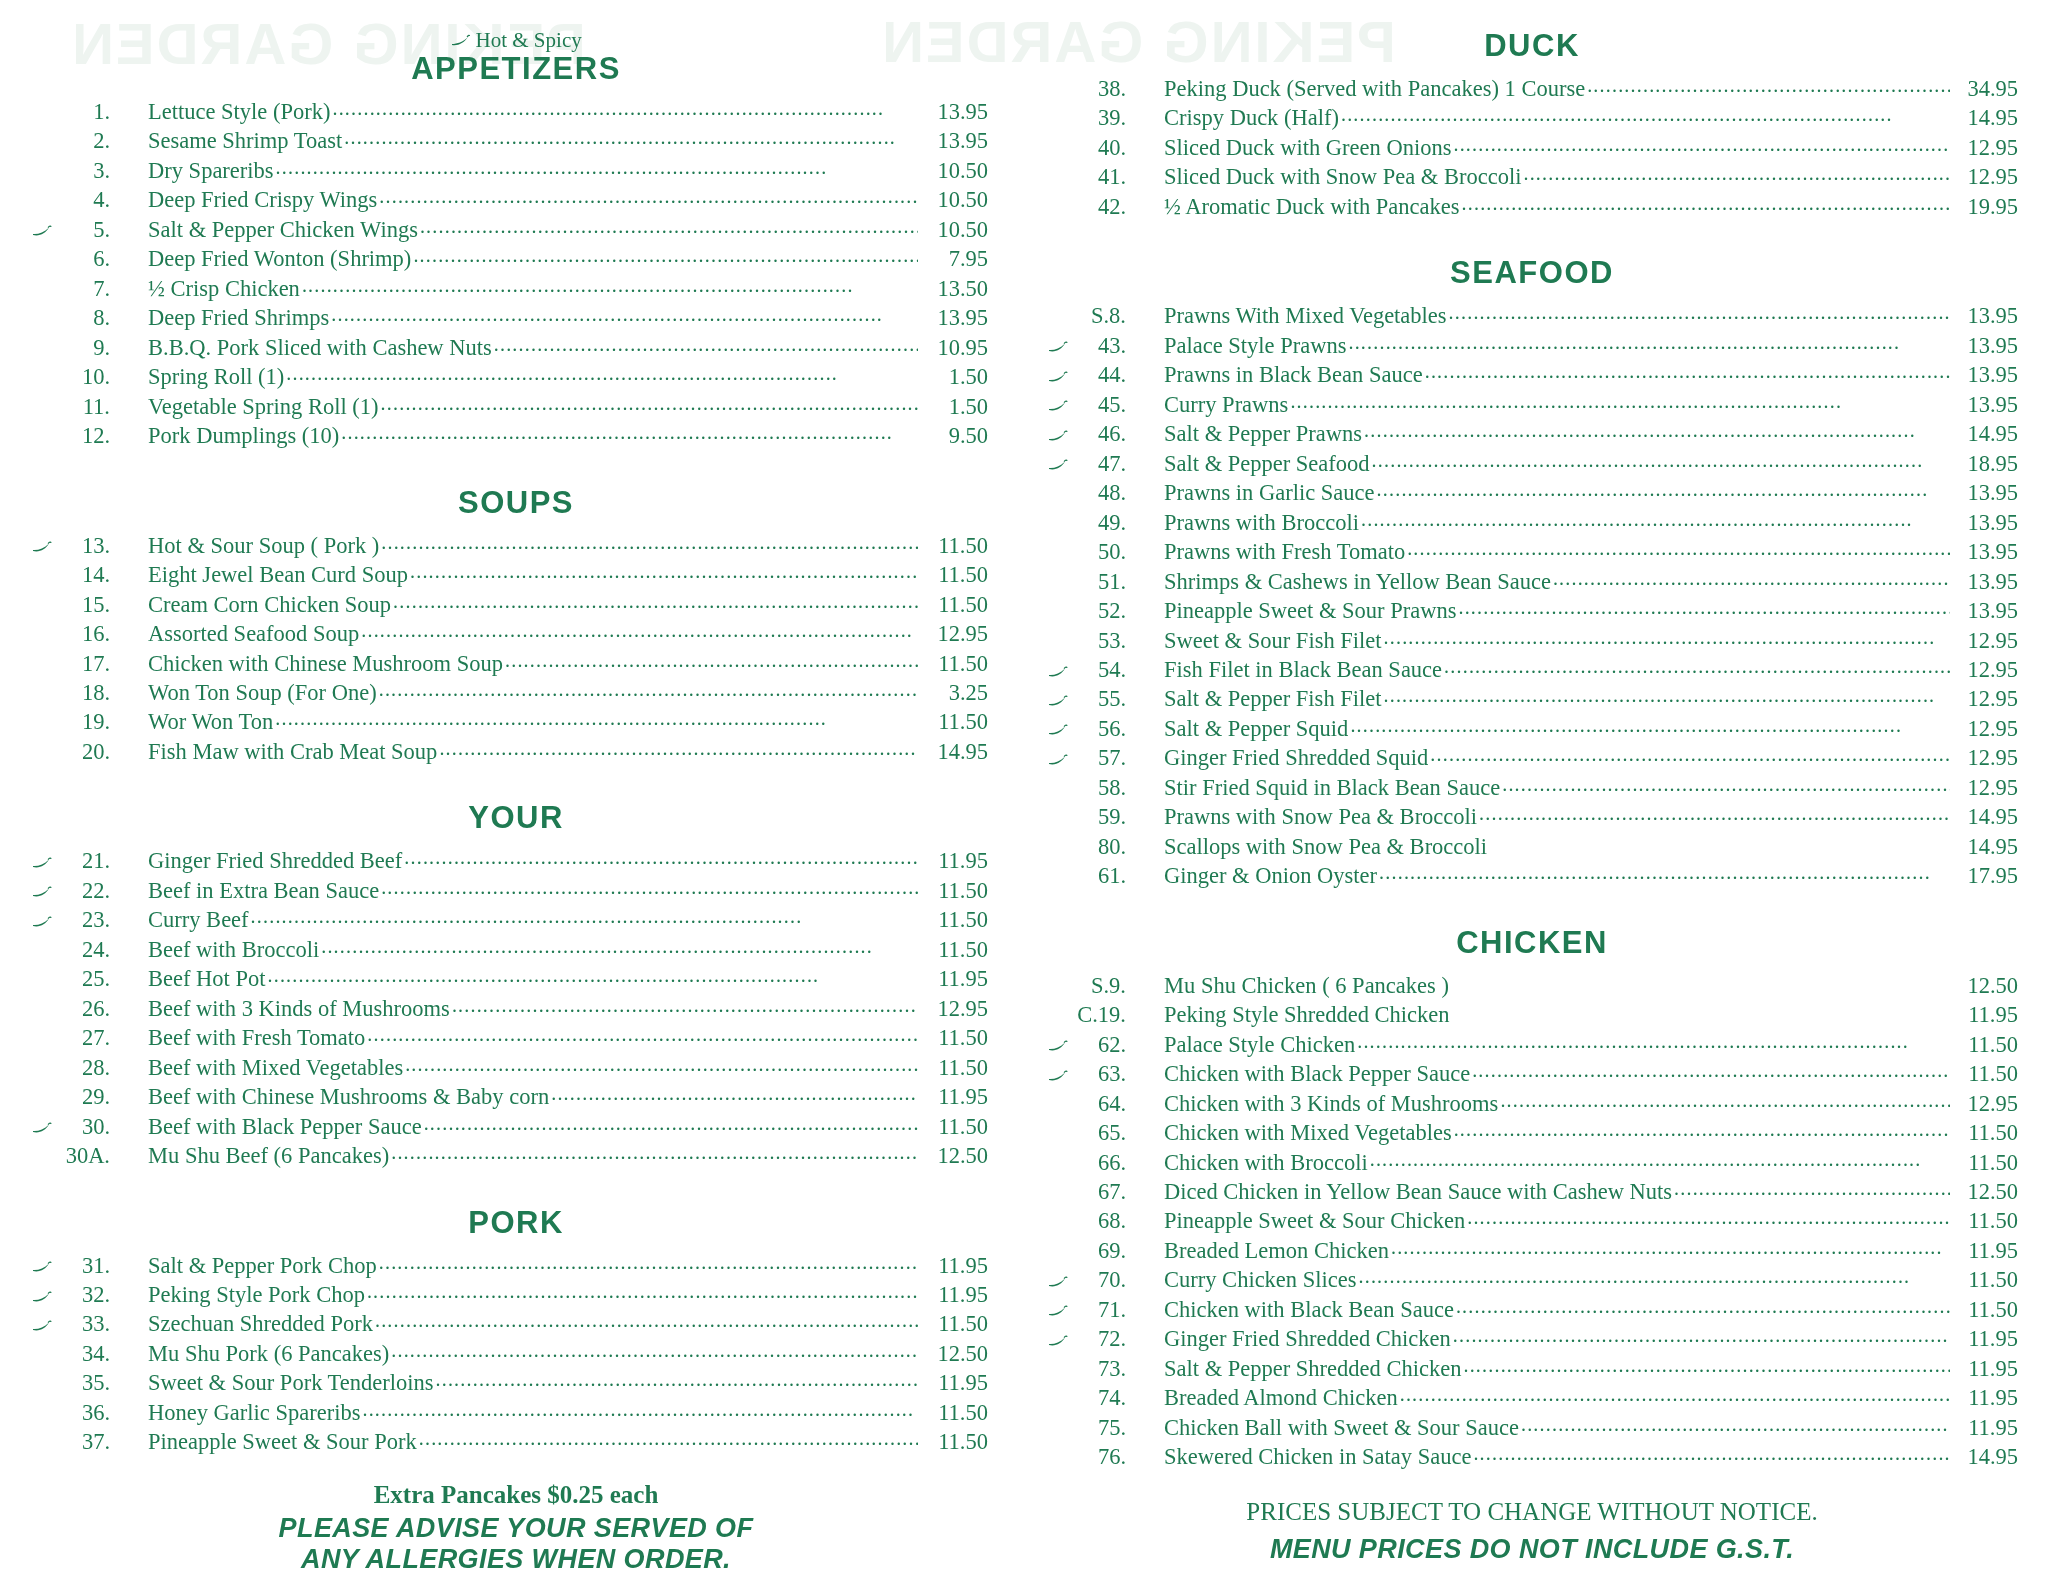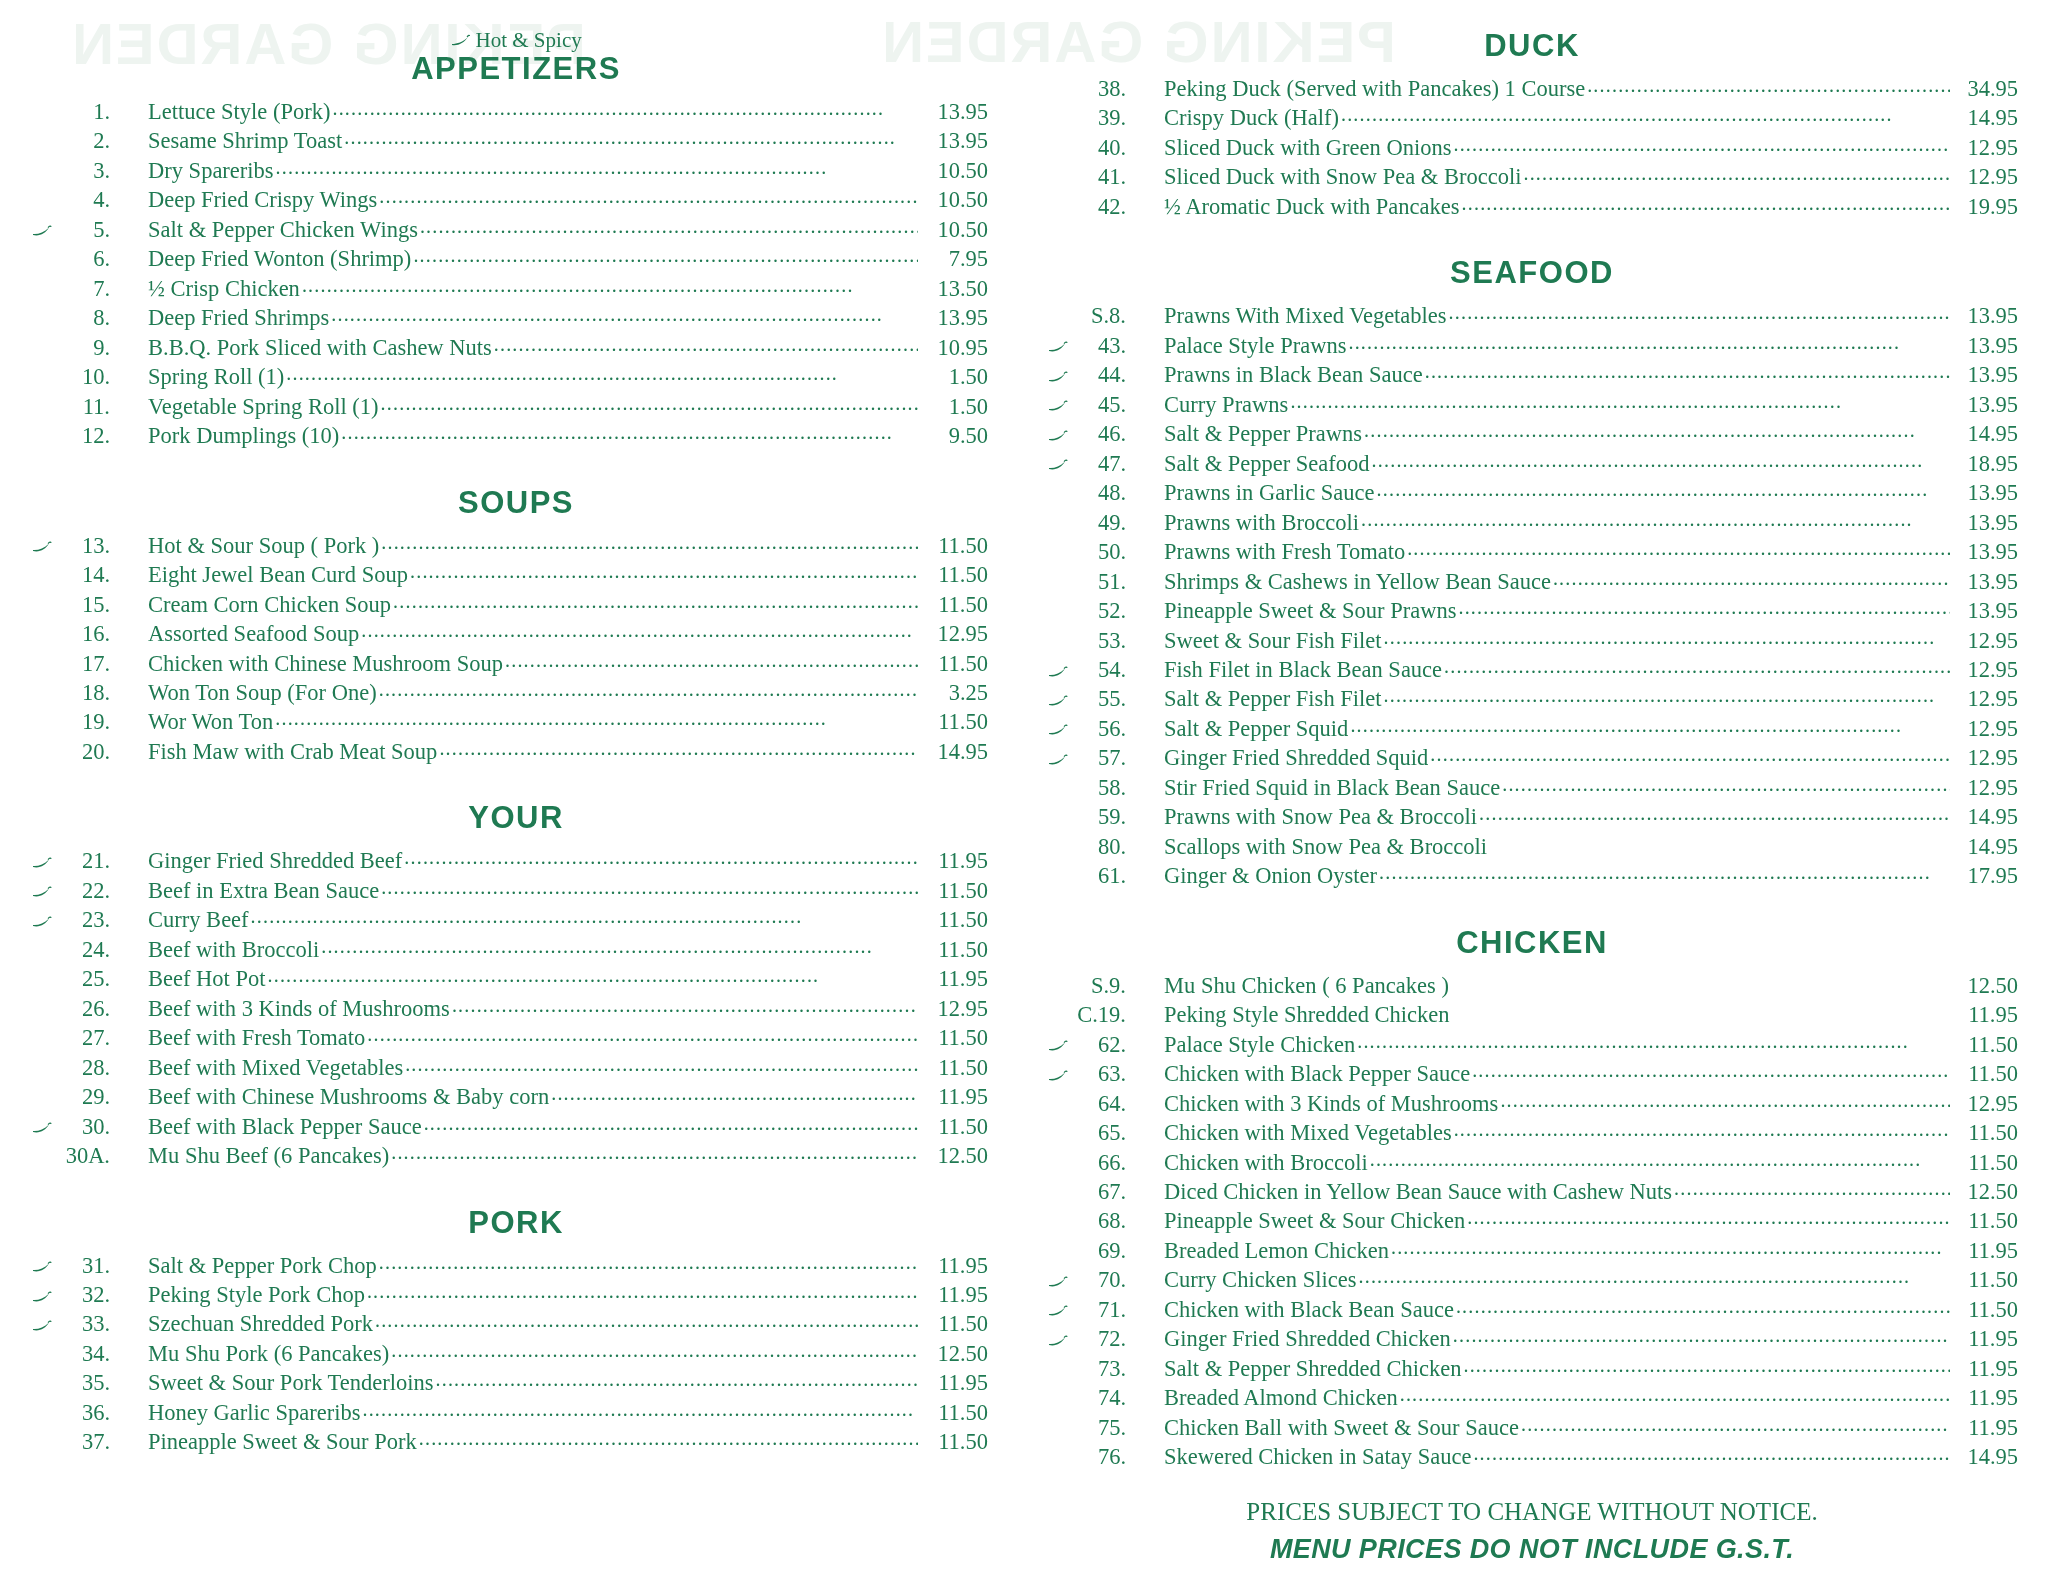--- a/index.html
+++ b/index.html
@@ -492,20 +492,27 @@
               <li class="row">
                 <span class="chili"></span>
                 <span class="num">37.</span>
                 <span class="name">Pineapple Sweet &amp; Sour Pork</span>
                 <span class="dots">.........................................................................................</span>
                 <span class="price">11.50</span>
               </li>
             </ul>
           </div>
         </div>
+      <div class="footer-left">
+        <div class="extra">Extra Pancakes $0.25 each</div>
+        <div class="advise">
+          <div>PLEASE ADVISE YOUR SERVED OF</div>
+          <div>ANY ALLERGIES WHEN ORDER.</div>
+        </div>
+      </div>
     </div>
 
     <div class="col right-col">
       <div id="right-sections">
           <div>
             <div class="section-title">DUCK</div>
             <ul class="items">
               <li class="row">
                 <span class="chili"></span>
                 <span class="num">38.</span>

